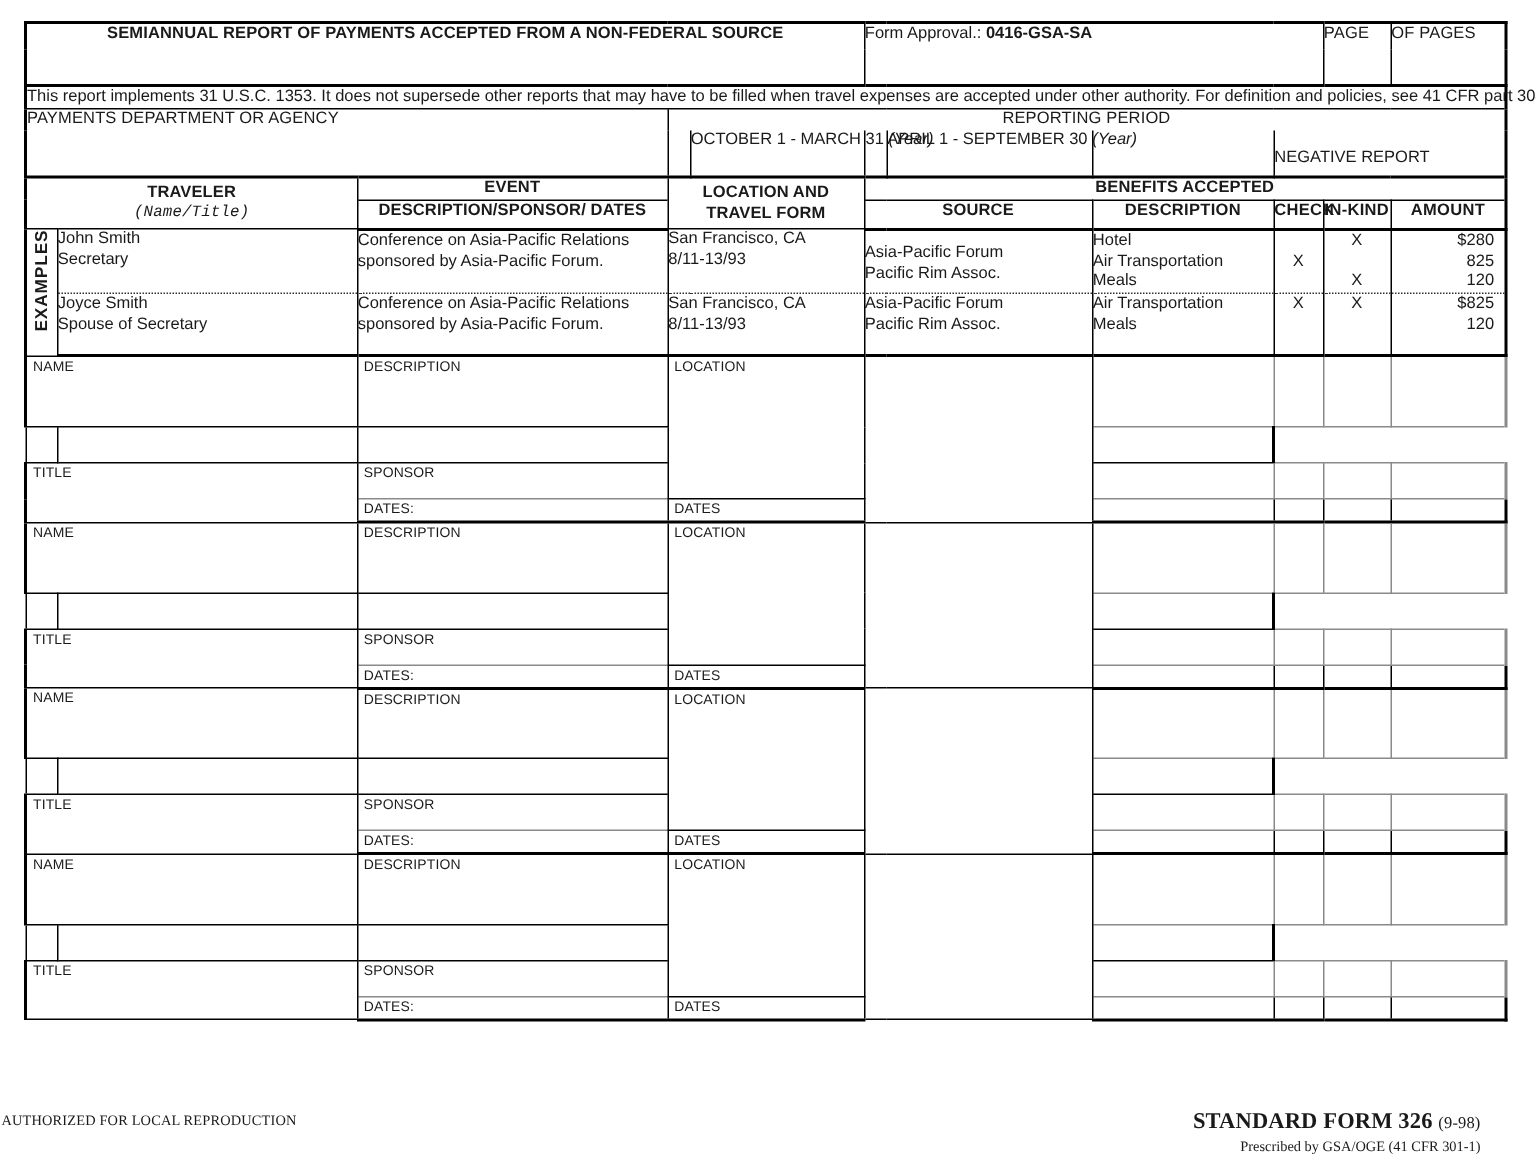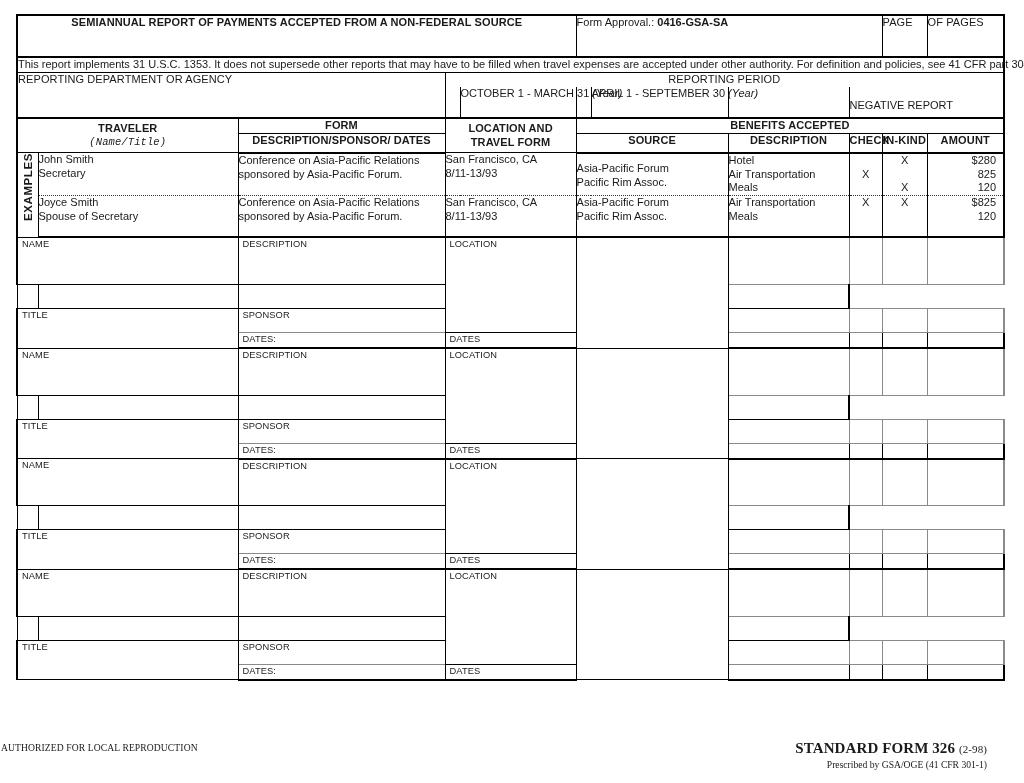--- a/index.html
+++ b/index.html
@@ -233,21 +233,21 @@
     <tr>
       <td class="no-top thick-bottom" style="height:23px"></td>
       <td class="no-top thick-bottom thick-right"></td>
     </tr>
 
     <tr>
       <td class="statute thick-left thick-right" colspan="11" style="height:14px">This report implements 31 U.S.C. 1353. It does not supersede other reports that may have to be filled when travel expenses are accepted under other authority.  For definition and policies, see 41 CFR part 304-1.</td>
     </tr>
 
     <tr>
-      <td class="small-label thick-left no-bottom" colspan="3" style="height:14px">REPORTING DEPARTMENT OR AGENCY</td>
+      <td class="small-label thick-left no-bottom" colspan="3" style="height:14px">PAYMENTS DEPARTMENT OR AGENCY</td>
       <td class="center-label thick-right no-bottom" colspan="8">REPORTING PERIOD</td>
     </tr>
 
     <tr>
       <td class="thick-left no-top" colspan="3" style="height:30px"></td>
       <td class="no-top"></td>
       <td class="period-label no-top">
         <span>OCTOBER 1 - MARCH 31</span>
         <i>(Year)</i>
       </td>
@@ -260,21 +260,21 @@
       <td class="period-label no-top thick-right no-left" colspan="3" style="padding-top:12px">
         <span>NEGATIVE REPORT</span>
       </td>
     </tr>
 
     <tr>
       <td class="colhead thick-left thick-top no-bottom" colspan="2" rowspan="2" style="height:18px;vertical-align:middle">
         <span>TRAVELER</span>
         <span class="sub">(Name/Title)</span>
       </td>
-      <td class="colhead thick-top no-bottom">FORM</td>
+      <td class="colhead thick-top no-bottom">EVENT</td>
       <td class="colhead thick-top no-bottom" colspan="2" rowspan="2" style="vertical-align:middle">
         <span>LOCATION AND</span><br>
         <span>TRAVEL FORM</span>
       </td>
       <td class="colhead thick-top no-bottom thick-right" colspan="6">BENEFITS ACCEPTED</td>
     </tr>
     <tr>
       <td class="colhead-md thick-bottom" style="height:18px">DESCRIPTION/SPONSOR/ DATES</td>
       <td class="colhead-md thick-bottom" colspan="2">SOURCE</td>
       <td class="colhead-sm thick-bottom">DESCRIPTION</td>
@@ -540,19 +540,19 @@
         </tr>
       </tbody>
 
   </table>
 
   <div class="footer">
     <div class="footer-left">AUTHORIZED FOR LOCAL REPRODUCTION</div>
     <div class="footer-right">
       <div class="sf-line">
         <span>STANDARD FORM 326</span>
-        <span class="rev">(2-98)</span>
+        <span class="rev">(9-98)</span>
       </div>
       <div class="sf-sub">Prescribed by GSA/OGE (41 CFR 301-1)</div>
     </div>
   </div>
 
 </div>
 
 </body></html>

